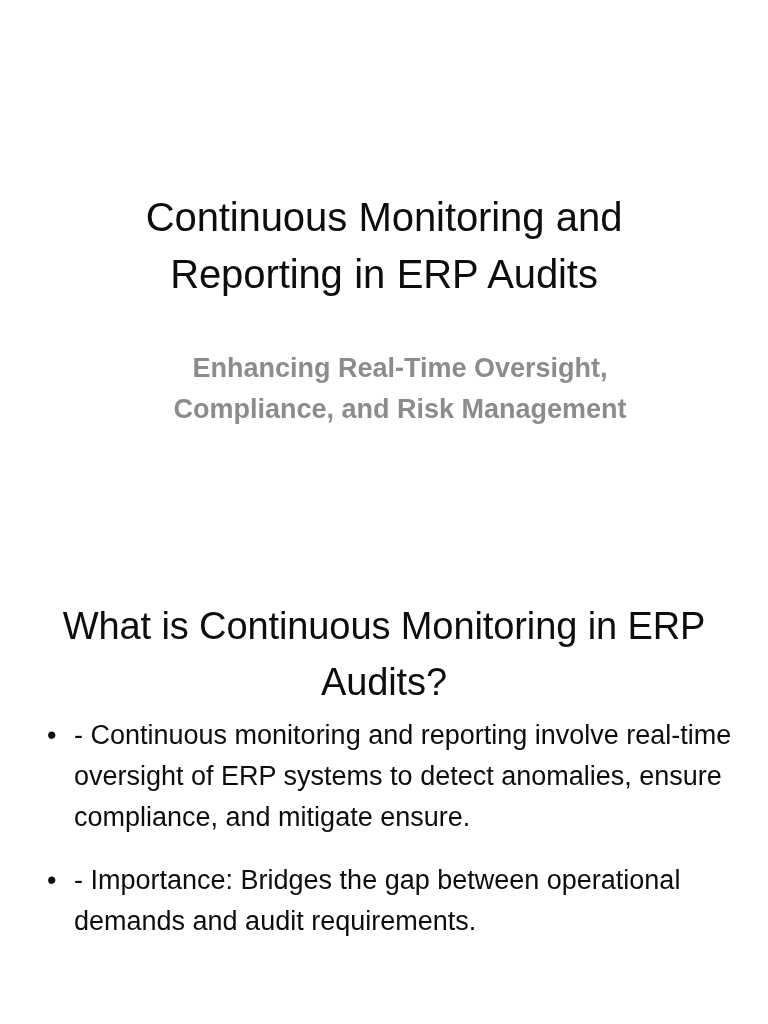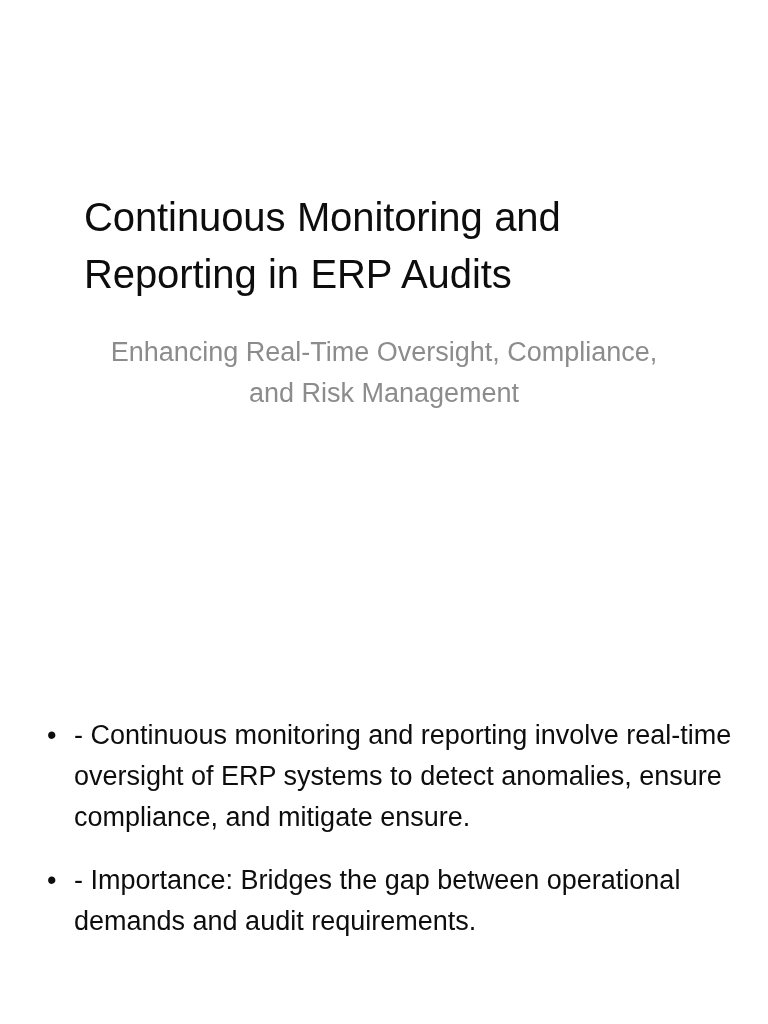--- a/index.html
+++ b/index.html
@@ -36,33 +36,34 @@
   .deck-title {
     position: absolute;
     left: 84px;
     top: 189px;
     width: 600px;
     margin: 0;
     font-size: 40px;
     line-height: 57px;
     font-weight: 400;
     color: #0d0d0d;
+    text-align: center;
     letter-spacing: -0.1px;
     word-spacing: 0.5px;
   }
 
   .deck-subtitle {
     position: absolute;
     left: 94px;
     top: 332px;
     width: 580px;
-    margin: 0;
+    margin: 16px;
     font-size: 27px;
     line-height: 41px;
-    font-weight: 400;
+    font-weight: 700;
     color: #8c8c8c;
     text-align: center;
     letter-spacing: 0px;
   }
 
   
   .slide-content {
     position: absolute;
     left: 0;
     top: 520px;
@@ -129,20 +130,21 @@
 <body>
 
 <div class="page">
 
   <section class="slide-title">
     <h1 class="deck-title">Continuous Monitoring and Reporting in ERP Audits</h1>
     <p class="deck-subtitle">Enhancing Real-Time Oversight, Compliance, and Risk Management</p>
   </section>
 
   <section class="slide-content">
+    <h2 class="section-heading">What is Continuous Monitoring in ERP Audits?</h2>
 
     <ul class="bullet-list">
       <li class="bullet-item">
         <span class="bullet-marker">•</span>
         <span class="bullet-text">- Continuous monitoring and reporting involve real-time oversight of ERP systems to detect anomalies, ensure compliance, and mitigate ensure.</span>
       </li>
       <li class="bullet-item">
         <span class="bullet-marker">•</span>
         <span class="bullet-text">- Importance: Bridges the gap between operational demands and audit requirements.</span>
       </li>

